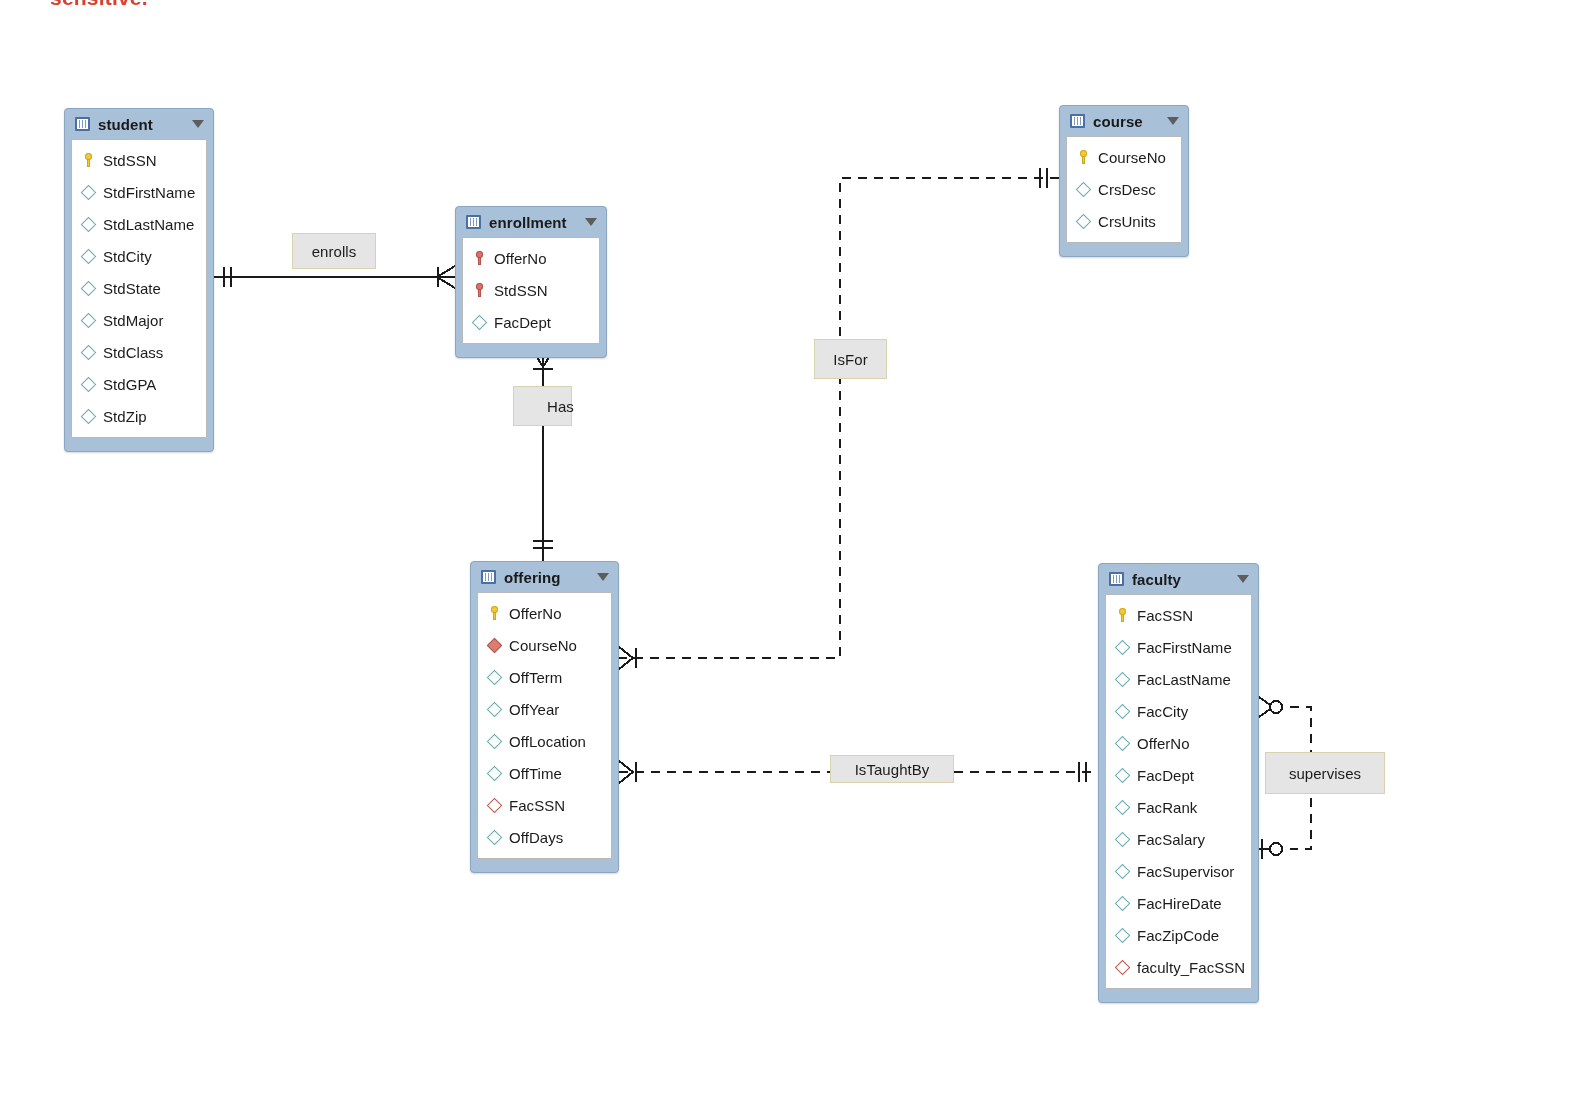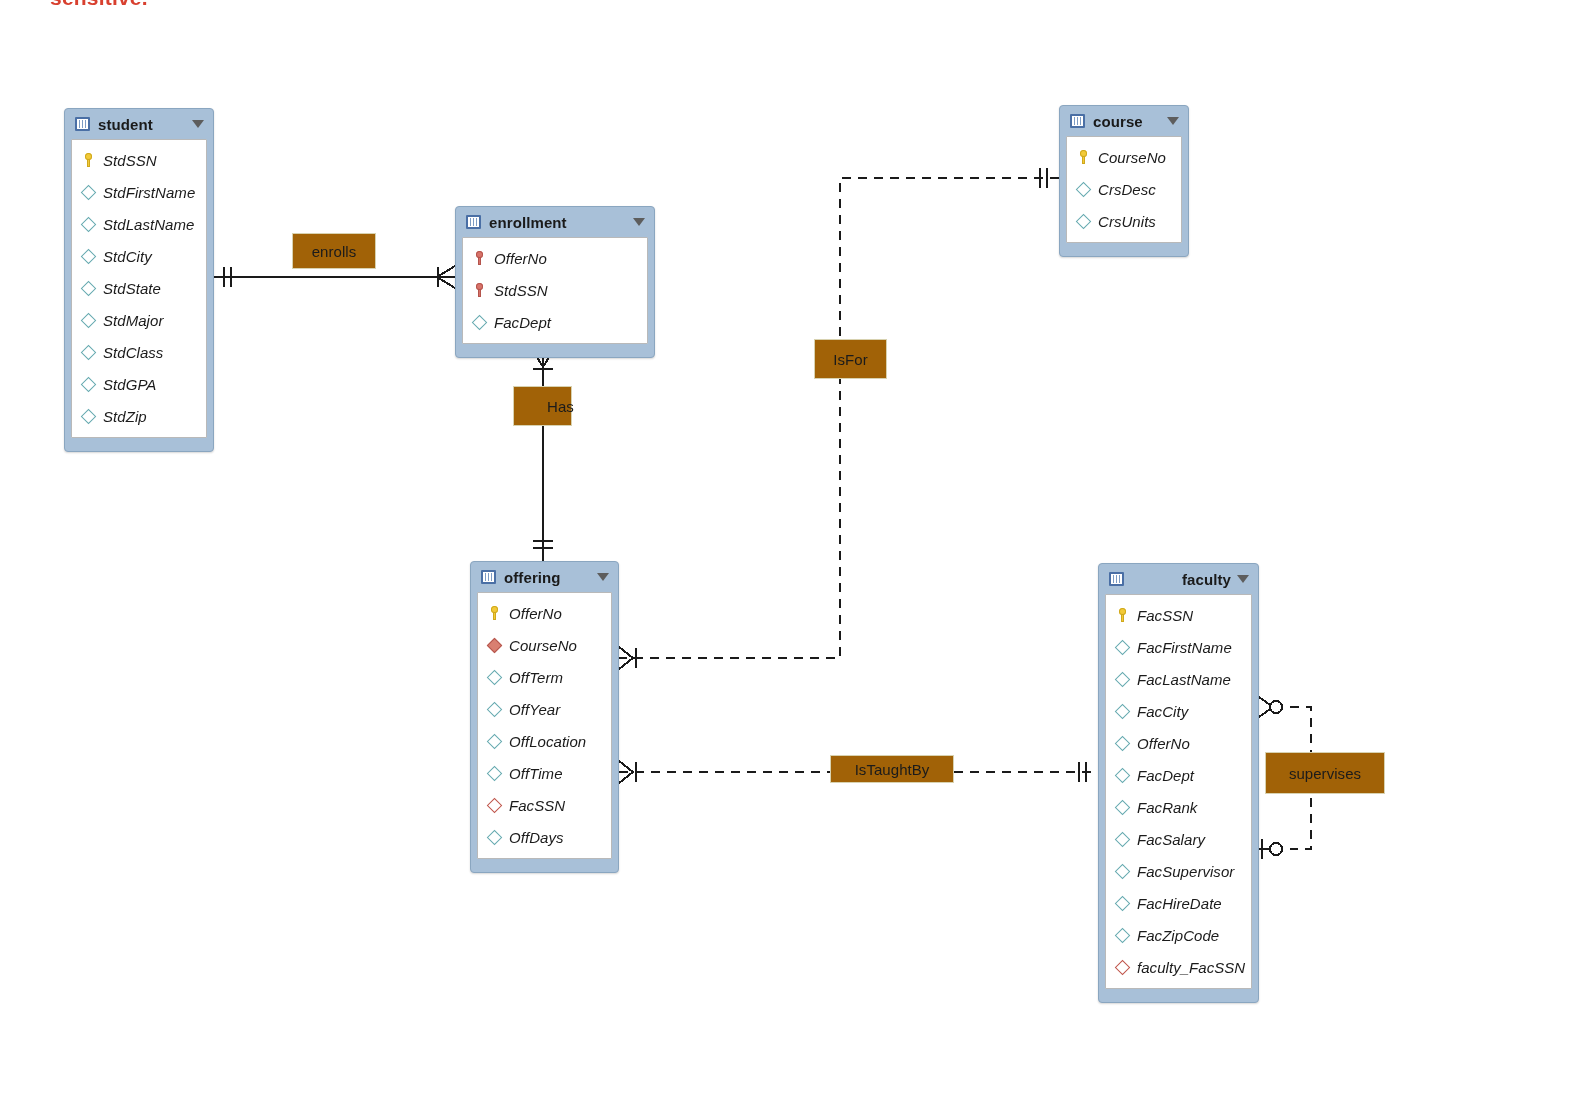--- a/index.html
+++ b/index.html
@@ -93,21 +93,20 @@
     border-right: 6px solid transparent;
     border-top: 8px solid #5d5d5d;
     margin-left: 6px;
   }
   .attr-list {
     background: #ffffff;
     border: 1px solid #b9b9b9;
     border-radius: 1px;
     margin: 0 6px;
     padding: 4px 0 5px 0;
-    font-style: italic;
   }
   .attr {
     display: flex;
     align-items: center;
     height: 32px;
     padding: 0 8px 0 9px;
     box-sizing: border-box;
     font-size: 15px;
     color: #1b1b1b;
     white-space: nowrap;
@@ -152,21 +151,21 @@
     transform: rotate(45deg);
     background: #ffffff;
     border: 1px solid #66aab0;
   }
   .ico.dia-red::before   { border-color: #c0564c; background: #ffffff; }
   .ico.dia-filled::before{ border-color: #b4544c; background: #d97f71; }
 
   
   .rel-label {
     position: absolute;
-    background: #a16207;
+    background: #e5e5e5;
     border: 1px solid #d8d2b0;
     font-size: 15px;
     color: #1b1b1b;
     display: flex;
     align-items: center;
     justify-content: center;
     box-sizing: border-box;
     white-space: nowrap;
     letter-spacing: 0.05px;
   }
@@ -289,21 +288,21 @@
           <div class="attr">
             <span class="ico dia"></span>
             <span class="attr-label">StdGPA</span>
           </div>
           <div class="attr">
             <span class="ico dia"></span>
             <span class="attr-label">StdZip</span>
           </div>
         </div>
       </div>
-      <div class="entity" style="left: 455px; top: 206px; width: 200px;">
+      <div class="entity" style="left: 455px; top: 206px; width: 152px;">
         <div class="entity-header">
           <span class="tbl-icon"></span>
           <span class="entity-title">enrollment</span>
           <span class="caret"></span>
         </div>
         <div class="attr-list">
           <div class="attr">
             <span class="ico key key-red"></span>
             <span class="attr-label">OfferNo</span>
           </div>
@@ -372,21 +371,21 @@
           <div class="attr">
             <span class="ico dia dia-red"></span>
             <span class="attr-label">FacSSN</span>
           </div>
           <div class="attr">
             <span class="ico dia"></span>
             <span class="attr-label">OffDays</span>
           </div>
         </div>
       </div>
-      <div class="entity" style="left: 1098px; top: 563px; width: 161px; text-align: right;">
+      <div class="entity" style="left: 1098px; top: 563px; width: 161px;">
         <div class="entity-header">
           <span class="tbl-icon"></span>
           <span class="entity-title">faculty</span>
           <span class="caret"></span>
         </div>
         <div class="attr-list">
           <div class="attr">
             <span class="ico key"></span>
             <span class="attr-label">FacSSN</span>
           </div>

